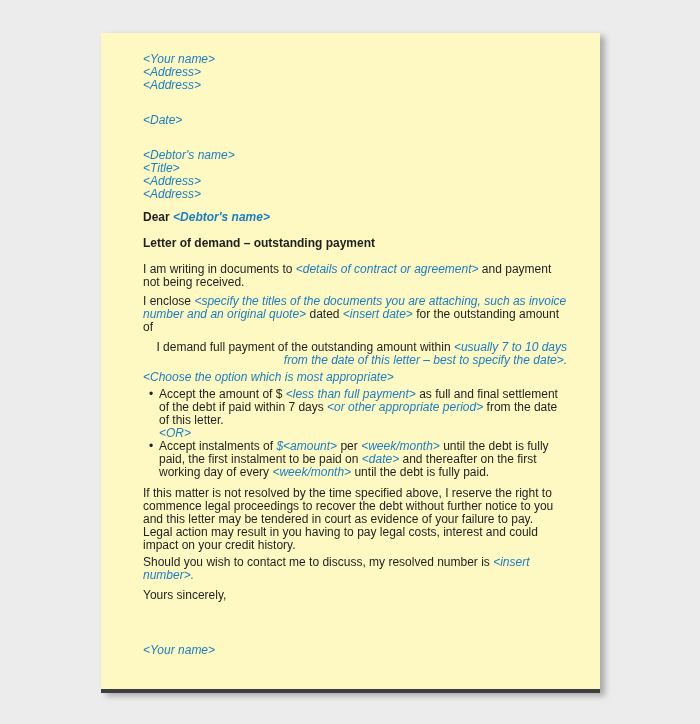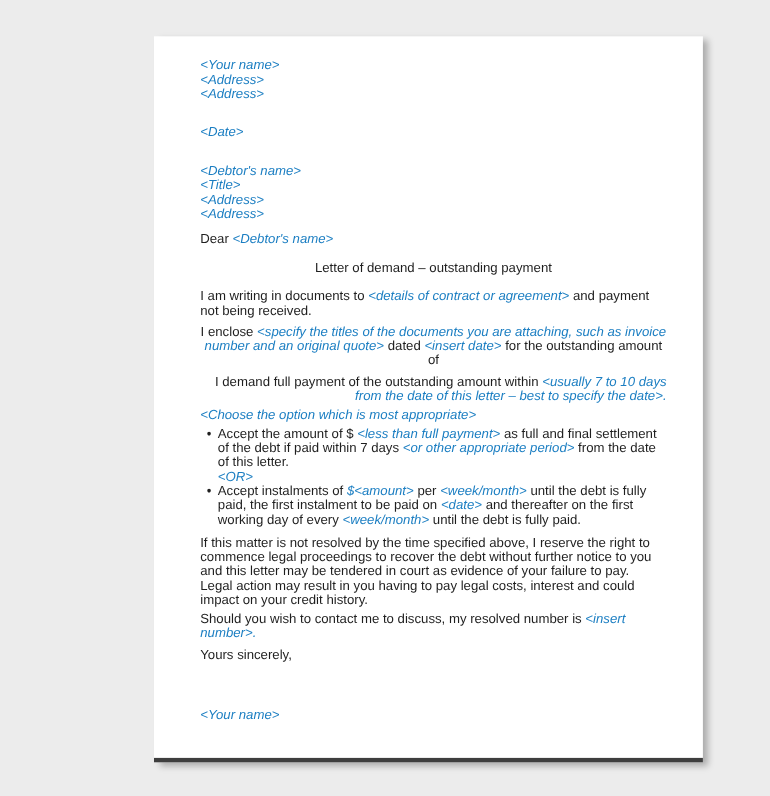--- a/index.html
+++ b/index.html
@@ -4,34 +4,34 @@
 <style>
   html,body{margin:0;padding:0;}
   body{
     width:700px;height:724px;overflow:hidden;
     background:#ececec;
     font-family:"Liberation Sans",sans-serif;
   }
   .canvas{position:relative;width:700px;height:724px;}
   .paper{
     position:absolute;left:101px;top:33px;width:499px;min-height:660px;
-    box-sizing:border-box;background:#ffffff;
+    box-sizing:border-box;background:#fef9c3;
     padding:20px 33px 9px 42px;
     border-bottom:4px solid #3e3e3e;
     box-shadow:5px 3px 6px rgba(0,0,0,0.28);
-    font-size:12px;line-height:13px;color:#1f1f1f;margin-left:39px;
+    font-size:12px;line-height:13px;color:#1f1f1f;
   }
   .line,.para{min-height:13px;}
   .ph{color:#1b7ec2;font-style:italic;}
   .date{margin-top:22px;}
   .recipient{margin-top:22px;}
-  .salutation{margin-top:10px;}
-  .subject{margin-top:13px;font-weight:normal;text-align:center;}
+  .salutation{margin-top:10px;font-weight:bold;}
+  .subject{margin-top:13px;font-weight:bold;}
   .p-ref{margin-top:13px;}
-  .p-enc{margin-top:6px;text-align:center;}
+  .p-enc{margin-top:6px;}
   .p-amt{margin-top:4px;padding-left:3px;}
   .p-dem{margin-top:7px;text-align:right;}
   .p-opt{margin-top:6px;}
   .p-cho{margin-top:4px;}
   .bullet{margin-top:4px;display:flex;}
   .bullet.second{margin-top:0;}
   .bullet .marker{flex:0 0 16px;padding-left:6px;box-sizing:border-box;}
   .bullet .btext{flex:1;}
   .or-line{margin-left:16px;}
   .p-leg{margin-top:8px;}

